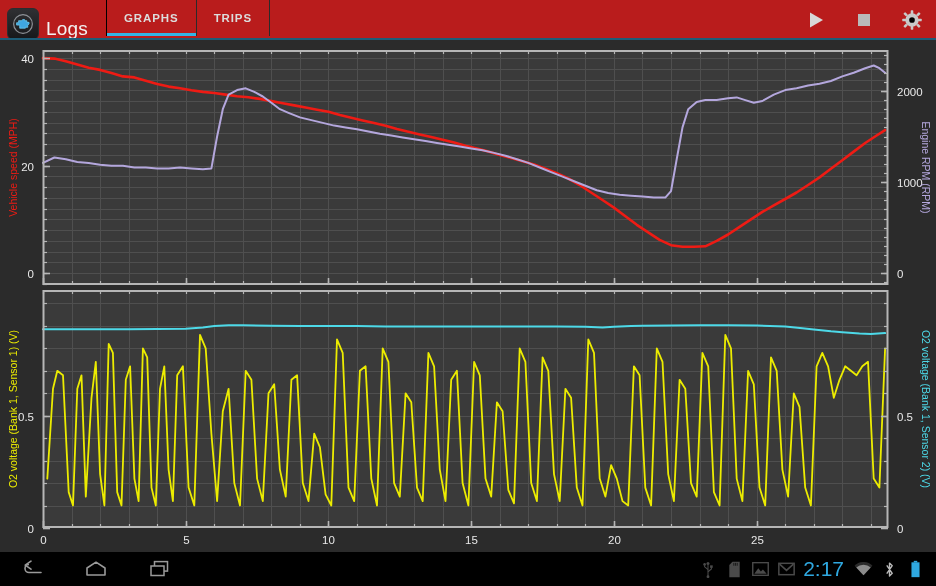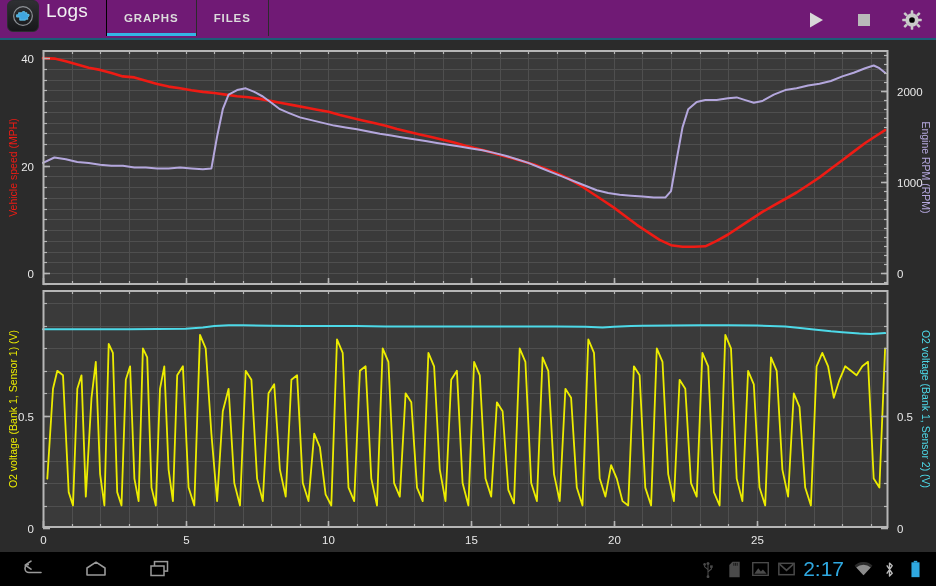--- a/index.html
+++ b/index.html
@@ -8,22 +8,22 @@
     background: #000;
     width: 936px; height: 586px;
     overflow: hidden;
     font-family: "Liberation Sans", sans-serif;
   }
   #root { position: relative; width: 936px; height: 586px; background:#000; }
 
   
   #actionbar {
     position: absolute; left:0; top:0; width:936px; height:40px;
-    background:#701a75;
-    display:flex; align-items:flex-start;
+    background:#b91c1c;
+    display:flex; align-items:flex-end;
   }
   #actionbar-underline {
     position:absolute; left:0; top:38px; width:936px; height:2px;
     background:#1c5d78;
   }
   #app-icon {
     width:30px; height:30px; margin-left:7px; margin-right:7px;
     border-radius:6px;
     background: linear-gradient(#2f3033,#17181a);
     border:1px solid #2b2d30;
@@ -93,21 +93,21 @@
     </div>
 
     <div id="app-title">Logs</div>
 
     <div id="tabs">
       <div class="tab active">
         <span>GRAPHS</span>
         <span class="tabline"></span>
       </div>
       <div class="tab">
-        <span>FILES</span>
+        <span>TRIPS</span>
         <span class="tabline"></span>
       </div>
     </div>
 
     <div id="ab-spacer"></div>
 
     <div class="ab-btn">
       <svg width="20" height="20" viewBox="0 0 20 20" aria-hidden="true">
         <polygon points="4,2.5 17,10 4,17.5" fill="#d8d8d8"></polygon>
       </svg>

